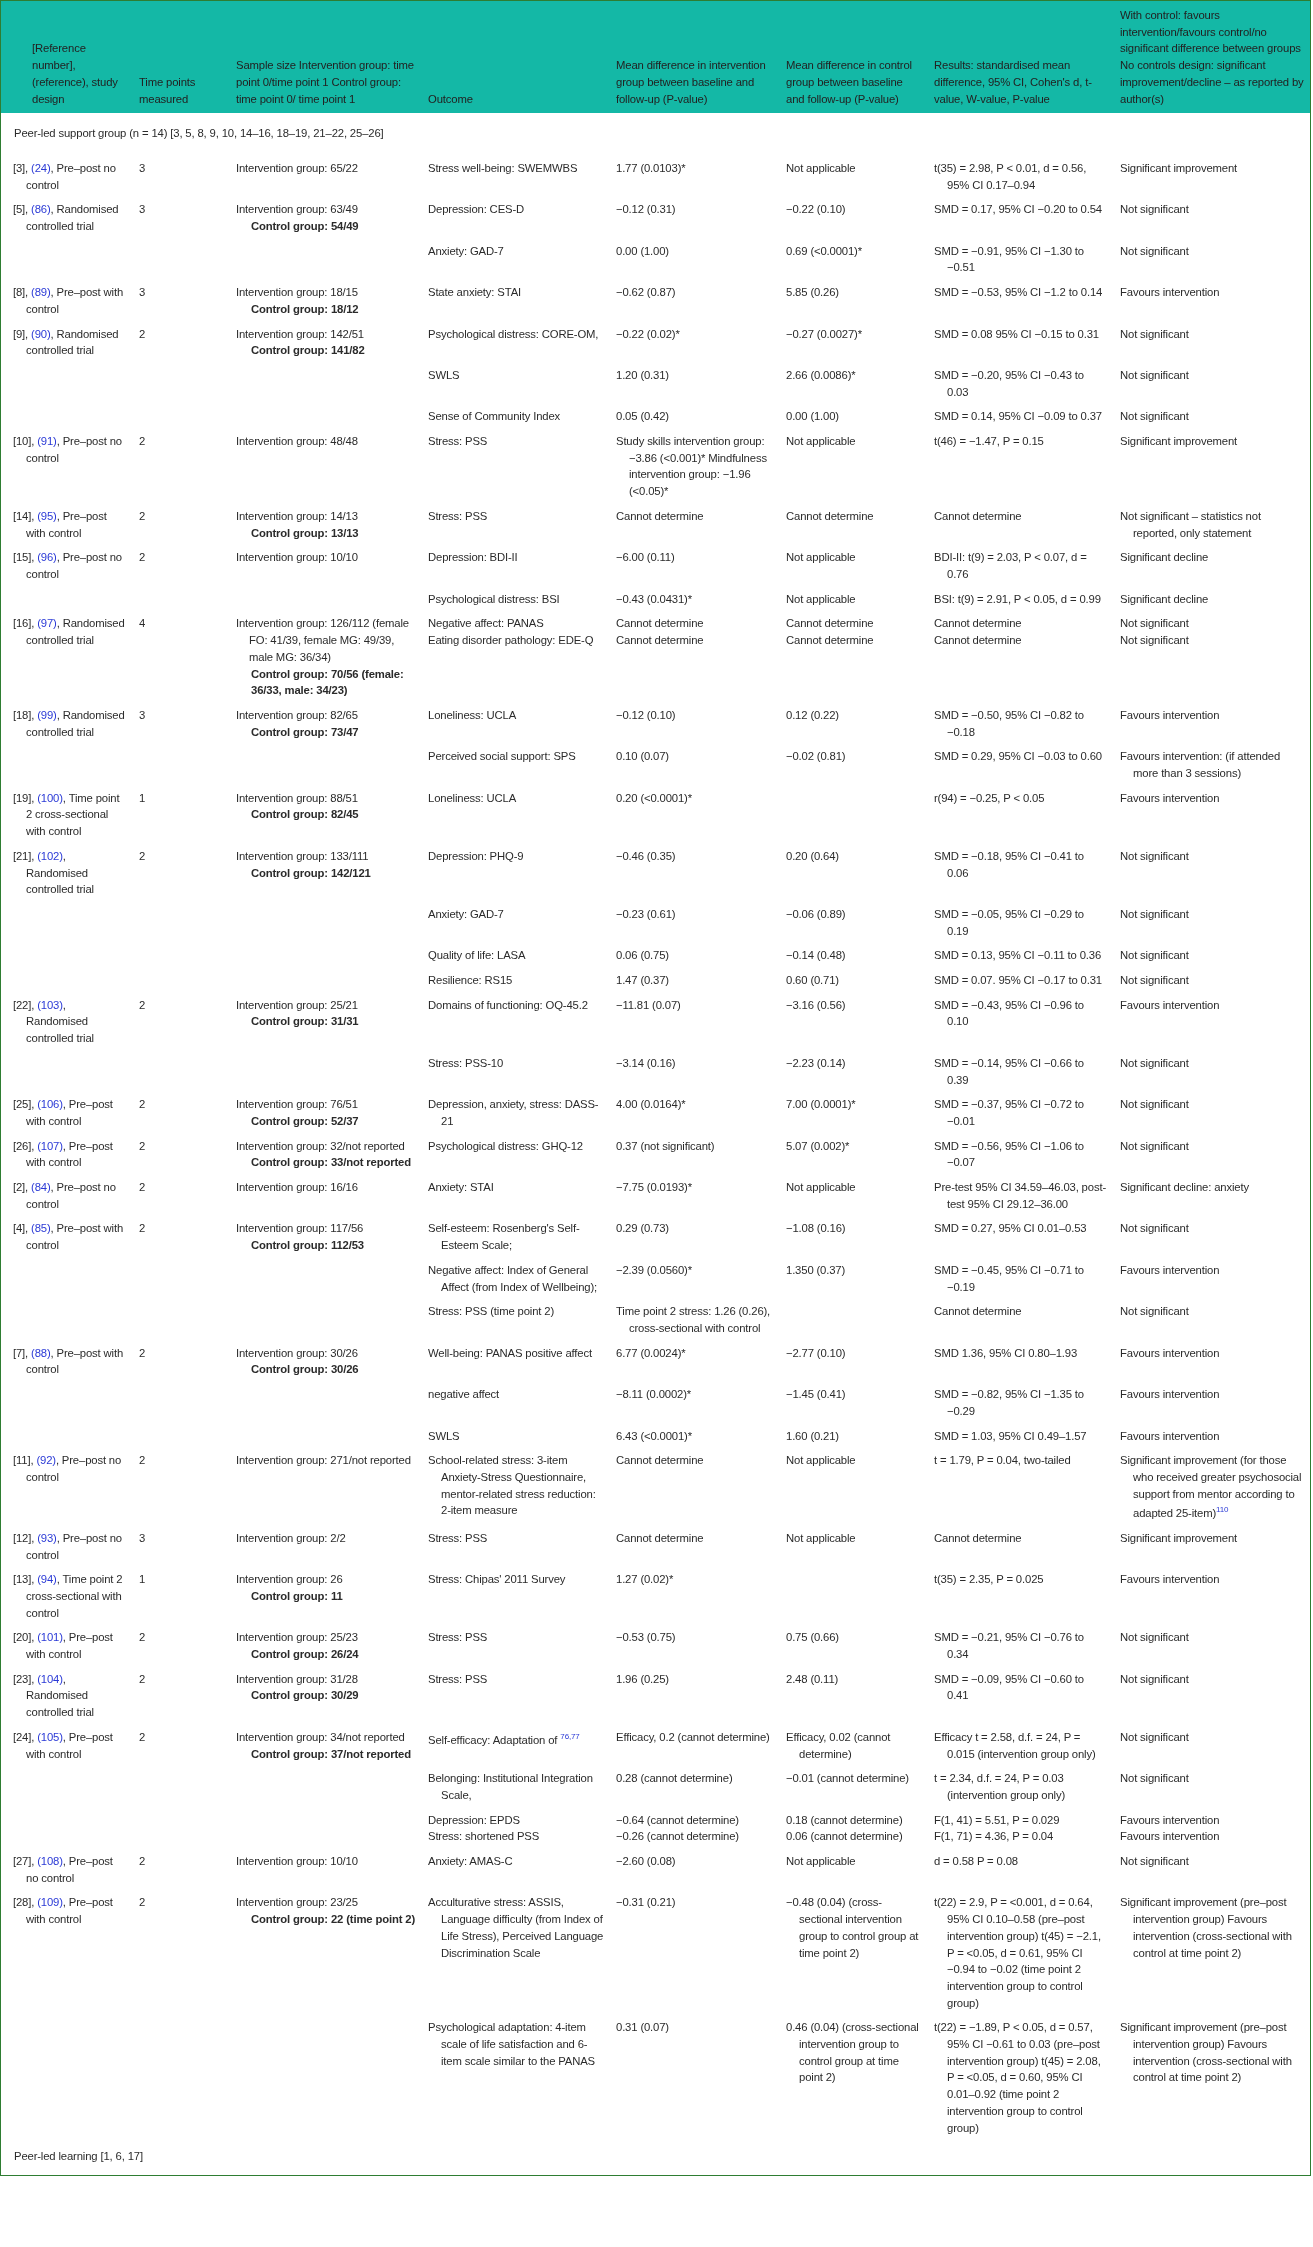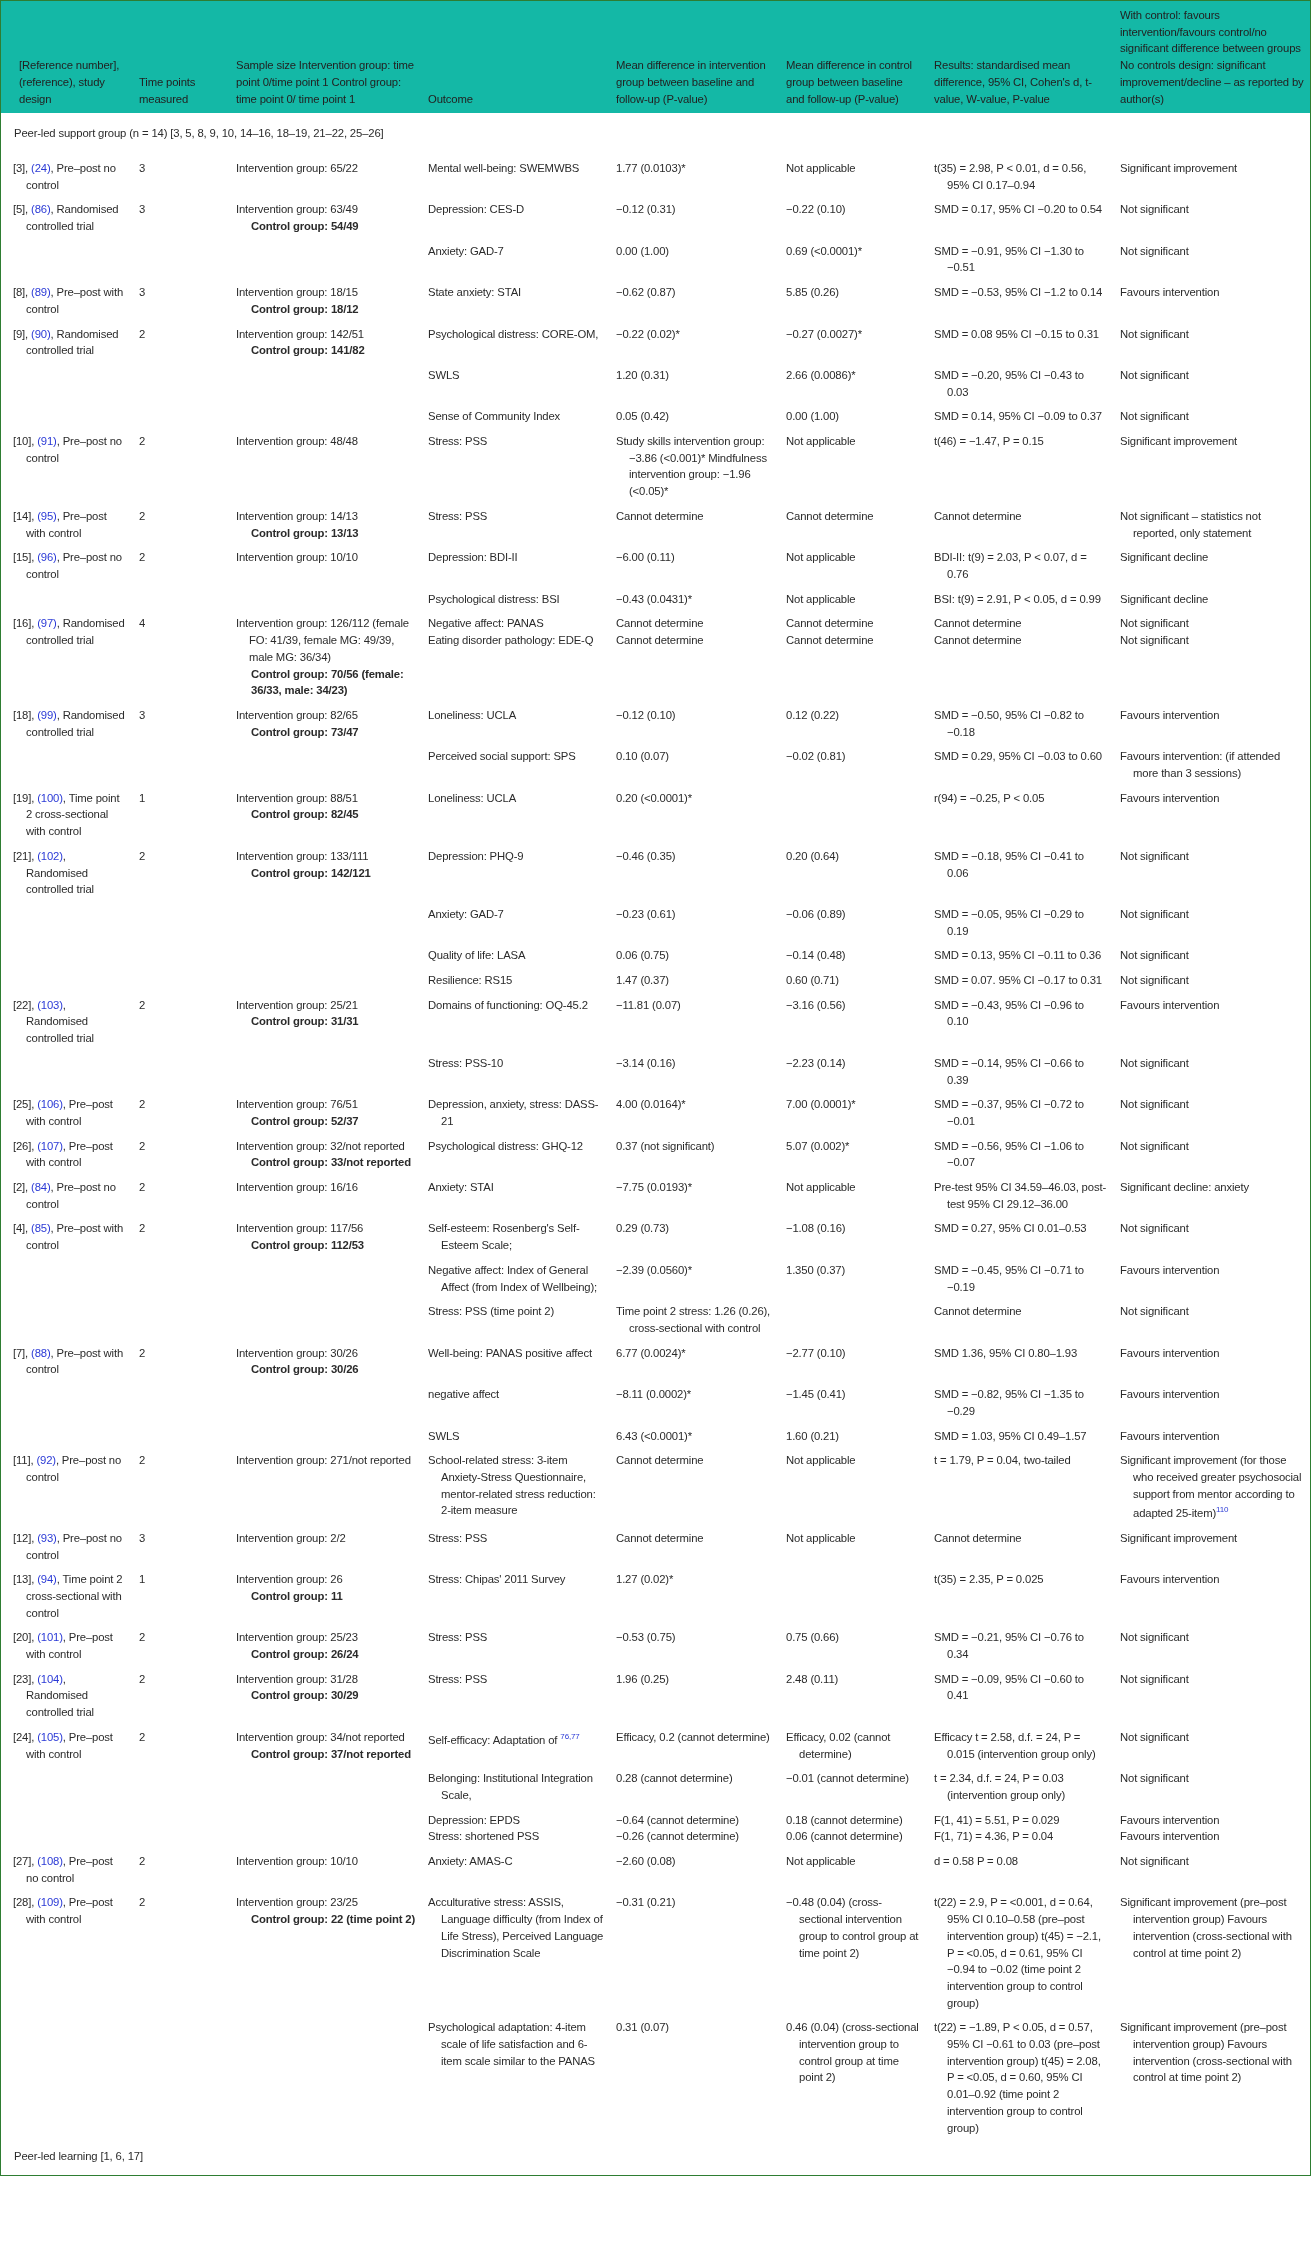--- a/index.html
+++ b/index.html
@@ -10,21 +10,21 @@
     letter-spacing: -0.15px;
   }
   table { border-collapse: collapse; width: 100%; table-layout: fixed; }
   col.c1 { width: 132px; } col.c2 { width: 97px; } col.c3 { width: 192px; }
   col.c4 { width: 188px; } col.c5 { width: 170px; } col.c6 { width: 148px; }
   col.c7 { width: 186px; } col.c8 { width: auto; }
   thead th {
     background: #14b8a6; font-weight: normal; text-align: left; vertical-align: bottom;
     padding: 6px 6px 6px 6px; line-height: 16.7px; color: #222;
   }
-  thead th:first-child { padding-left: 18px; }
+  thead th:first-child { padding-left: 31px; }
   td { vertical-align: top; padding: 0 6px; line-height: 16.7px; }
   td:first-child { padding-left: 12px; }
   tr.section td { padding: 12px 6px 10px 13px; font-size: 11.3px; }
   tr.study td { padding-top: 8px; }
   tr.cont td { padding-top: 8px; }
   .hang { display: block; padding-left: 13px; text-indent: -13px; }
   .ctl { display: block; padding-left: 15px; font-weight: bold; }
   .ref { color: #2b3ad6; }
   .sup { vertical-align: super; font-size: 8px; color: #2b3ad6; }
 </style>
@@ -64,21 +64,21 @@
         </tr>
         <tr class="study">
           <td>
             <span class="hang"><span>[3], </span><span class="ref">(24)</span><span>, Pre–post no control</span></span>
           </td>
           <td>3</td>
           <td>
             <span class="hang">Intervention group: 65/22</span>
           </td>
           <td>
-            <span class="hang">Mental well-being: SWEMWBS</span>
+            <span class="hang">Stress well-being: SWEMWBS</span>
           </td>
           <td>
             <span class="hang">1.77 (0.0103)*</span>
           </td>
           <td>
             <span class="hang">Not applicable</span>
           </td>
           <td>
             <span class="hang">t(35) = 2.98, P &lt; 0.01, d = 0.56, 95% CI 0.17–0.94</span>
           </td>

